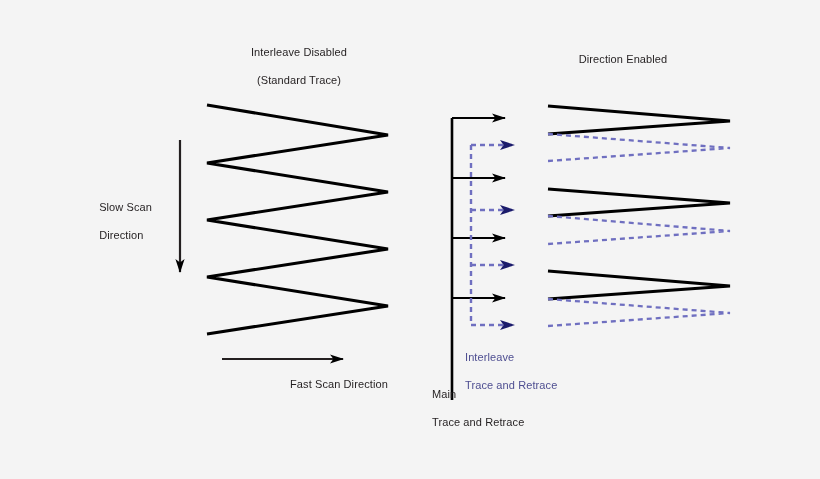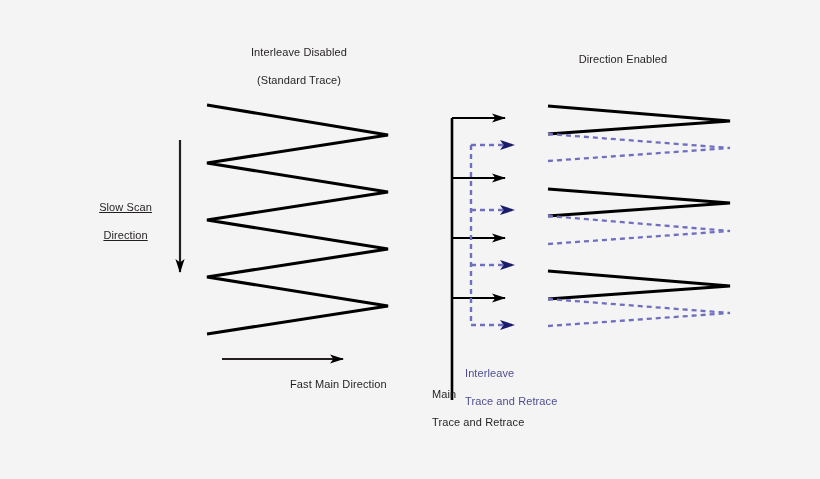--- a/index.html
+++ b/index.html
@@ -28,24 +28,24 @@
     line-height: 28px;
     white-space: pre;
     letter-spacing: 0.1px;
   }
   .lbl.center {
     text-align: center;
     transform: translateX(-50%);
   }
   #title-left  { left: 299px; top: 38px; }
   #title-right { left: 623px; top: 45px; }
-  #slow-scan-label { left: 152px; top: 193px; text-align: center; transform: translateX(-100%); text-decoration: underline; }
+  #slow-scan-label { left: 152px; top: 193px; text-align: left; transform: translateX(-100%); }
   #fast-scan-label { left: 290px; top: 370px; }
   #main-label { left: 432px; top: 380px; }
-  #interleave-label { left: 465px; top: 359px; color: #4e4e91; }
+  #interleave-label { left: 465px; top: 343px; color: #4e4e91; }
 </style>
 </head>
 <body>
 
 <svg id="canvas" viewBox="0 0 820 479">
   <defs>
     <marker id="arrow-black" markerWidth="14" markerHeight="10" refX="13" refY="5" orient="auto" markerUnits="userSpaceOnUse">
       <path d="M0,0.4 L14,5 L0,9.6 L3.4,5 Z" fill="#000000"></path>
     </marker>
     <marker id="arrow-blue" markerWidth="15" markerHeight="11" refX="14" refY="5.5" orient="auto" markerUnits="userSpaceOnUse">
@@ -95,19 +95,19 @@
 </svg>
 
 <div class="lbl center" id="title-left">Interleave Disabled
 (Standard Trace)</div>
 
 <div class="lbl center" id="title-right">Direction Enabled</div>
 
 <div class="lbl" id="slow-scan-label">Slow Scan
 Direction</div>
 
-<div class="lbl" id="fast-scan-label">Fast Main Direction</div>
+<div class="lbl" id="fast-scan-label">Fast Scan Direction</div>
 
 <div class="lbl" id="main-label">Main
 Trace and Retrace</div>
 
 <div class="lbl" id="interleave-label">Interleave
 Trace and Retrace</div>
 
 </body></html>

